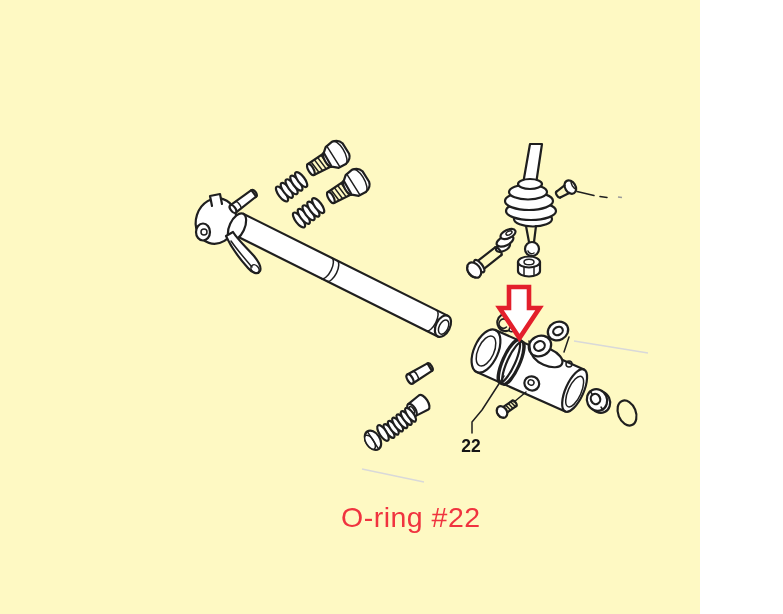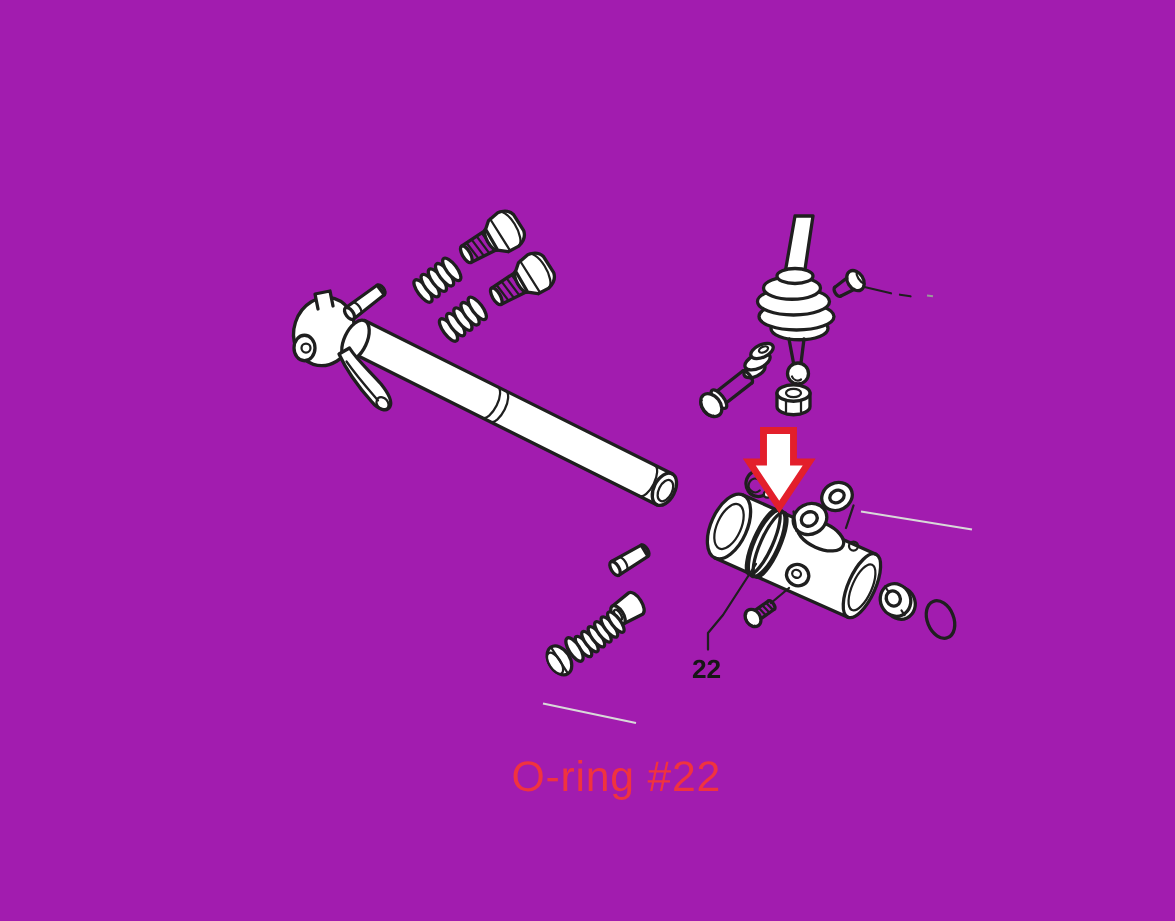--- a/index.html
+++ b/index.html
@@ -1,16 +1,16 @@
 <!DOCTYPE html>
 <html><head>
 <meta charset="utf-8">
 <style>
   html,body{margin:0;padding:0;background:#ffffff;}
-  #stage{position:relative;width:783px;height:614px;background:#a21caf;overflow:hidden;
+  #stage{position:relative;width:700px;height:614px;background:#fef9c3;overflow:hidden;
          font-family:"Liberation Sans",sans-serif;}
   svg{position:absolute;left:0;top:0;}
   .ln  {fill:none;stroke:#1f1f1f;stroke-width:2.2;stroke-linecap:round;stroke-linejoin:round;}
   .lnf {fill:#ffffff;stroke:#1f1f1f;stroke-width:2.2;stroke-linecap:round;stroke-linejoin:round;}
   .th  {fill:none;stroke:#1f1f1f;stroke-width:1.5;stroke-linecap:round;stroke-linejoin:round;}
   .thf {fill:#ffffff;stroke:#1f1f1f;stroke-width:1.5;stroke-linecap:round;stroke-linejoin:round;}
   .faint{stroke:#d9d9d9;stroke-width:1.5;fill:none;}
   .part-label{font-family:"Liberation Sans",sans-serif;font-weight:bold;font-size:17.5px;fill:#161616;}
   .caption{font-family:"Liberation Sans",sans-serif;font-size:28.5px;letter-spacing:.5px;}
 </style>

